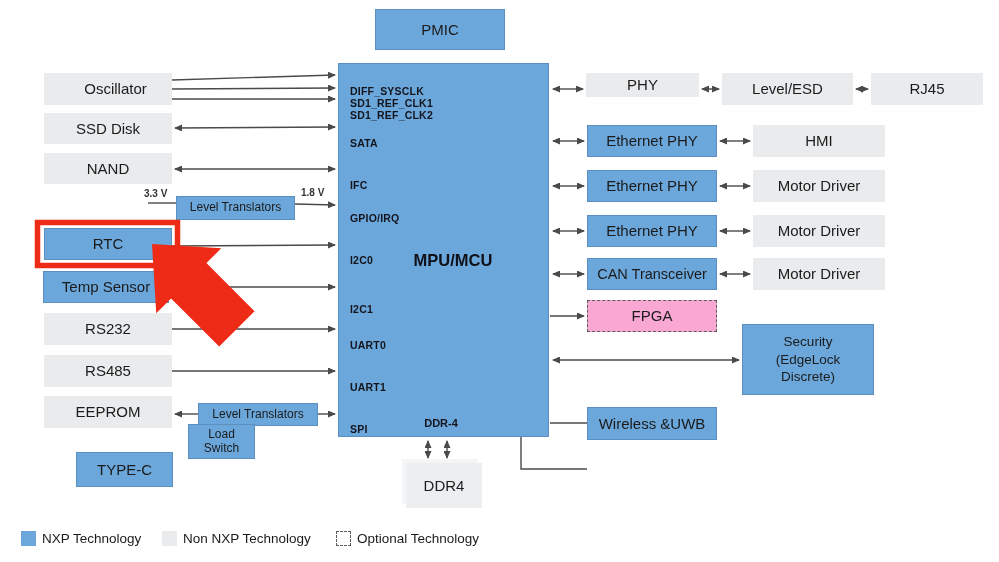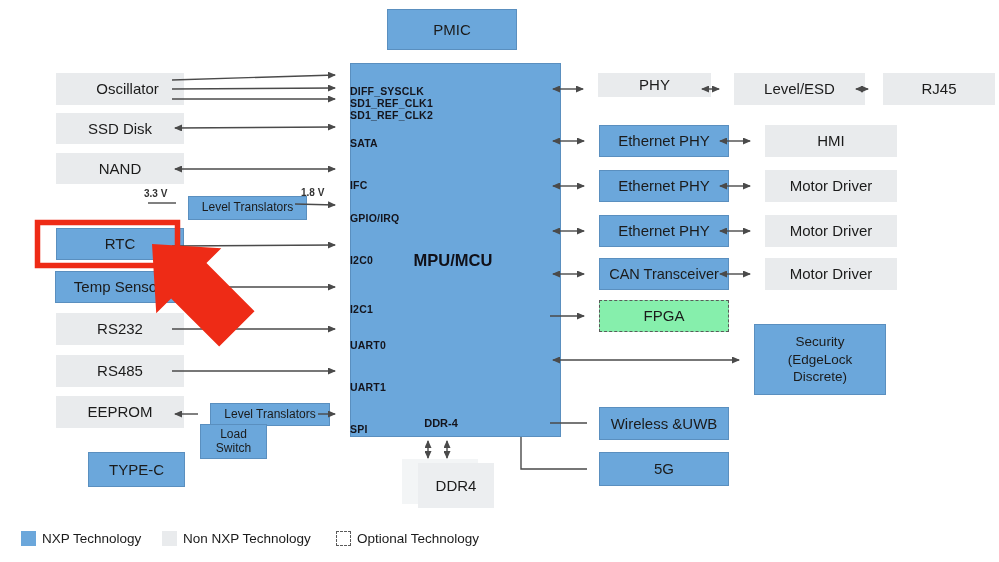--- a/index.html
+++ b/index.html
@@ -2,25 +2,25 @@
 <html><head>
 <meta charset="utf-8">
 <style>
   html,body{margin:0;padding:0;background:#ffffff;}
   #stage{
     position:relative;width:999px;height:562px;background:#ffffff;overflow:hidden;
     font-family:"Liberation Sans","DejaVu Sans",sans-serif;color:#1b1b1b;
   }
   .box{
     position:absolute;box-sizing:border-box;display:flex;align-items:center;justify-content:center;
-    text-align:center;font-size:15px;line-height:1.15;margin-left:12px;
+    text-align:center;font-size:15px;line-height:1.15;
   }
   .blue{background:#6BA7DB;border:1px solid rgba(60,100,140,0.35);}
   .gray{background:#E9EBED;}
-  .dashed{background:#86efac;border:1.6px dashed #5a5a5a;}
+  .dashed{background:#f9a8d4;border:1.6px dashed #5a5a5a;}
   .pin{
     position:absolute;left:350px;transform:translateY(-50%);
     font-size:10.5px;font-weight:bold;letter-spacing:0.2px;color:#14141c;white-space:nowrap;margin-top:16px;
   }
   .vlabel{
     position:absolute;font-size:10px;font-weight:bold;color:#333;white-space:nowrap;
   }
   .mpu-title{
     position:absolute;left:413px;top:251px;width:80px;text-align:center;
     font-size:16.5px;font-weight:bold;color:#101018;
@@ -98,21 +98,20 @@
   <div class="box blue" style="left:587px;top:258px;width:130px;height:32px;font-size:14.5px;">CAN Transceiver</div>
   <div class="box gray" style="left:753px;top:258px;width:132px;height:32px;">Motor Driver</div>
 
   <div class="box dashed" style="left:587px;top:300px;width:130px;height:32px;">FPGA</div>
 
   <div class="box blue" style="left:742px;top:324px;width:132px;height:71px;font-size:13.5px;line-height:1.3;">
     <span class="wrap-narrow" style="width:92px;">Security (EdgeLock Discrete)</span>
   </div>
 
   <div class="box blue" style="left:587px;top:407px;width:130px;height:33px;">Wireless &amp;UWB</div>
-  <div class="box blue" style="left:587px;top:452px;width:130px;height:34px;">5G</div>
 
   <div class="ddr-back"></div>
   <div class="box gray" style="left:406px;top:463px;width:76px;height:45px;background:#ECEEF0;">DDR4</div>
 
   <svg class="overlay" width="999" height="562">
     <defs>
       <marker id="ae" markerWidth="8" markerHeight="7" refX="7" refY="3.5" orient="auto" markerUnits="userSpaceOnUse">
         <path d="M0,0L8,3.5L0,7Z" fill="#4A4A4A"></path>
       </marker>
       <marker id="as" markerWidth="8" markerHeight="7" refX="7" refY="3.5" orient="auto-start-reverse" markerUnits="userSpaceOnUse">

